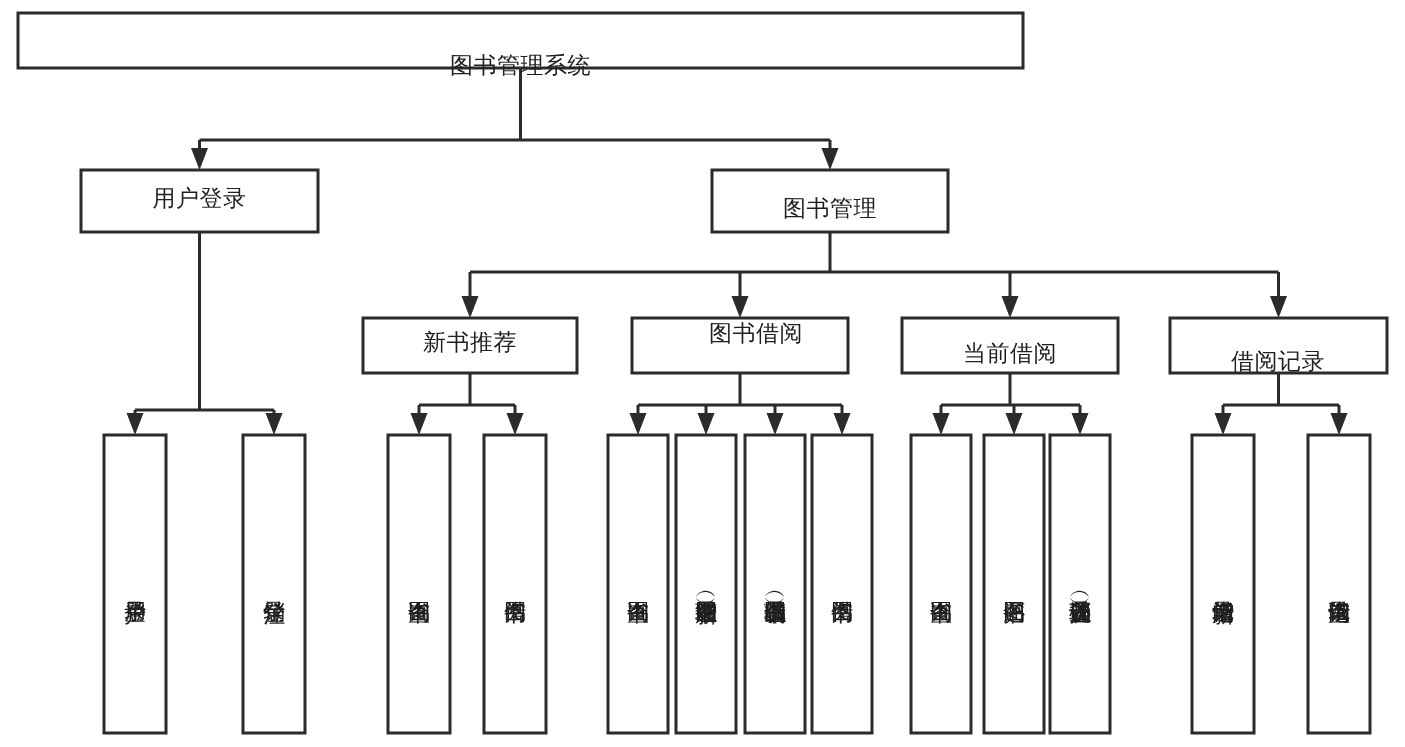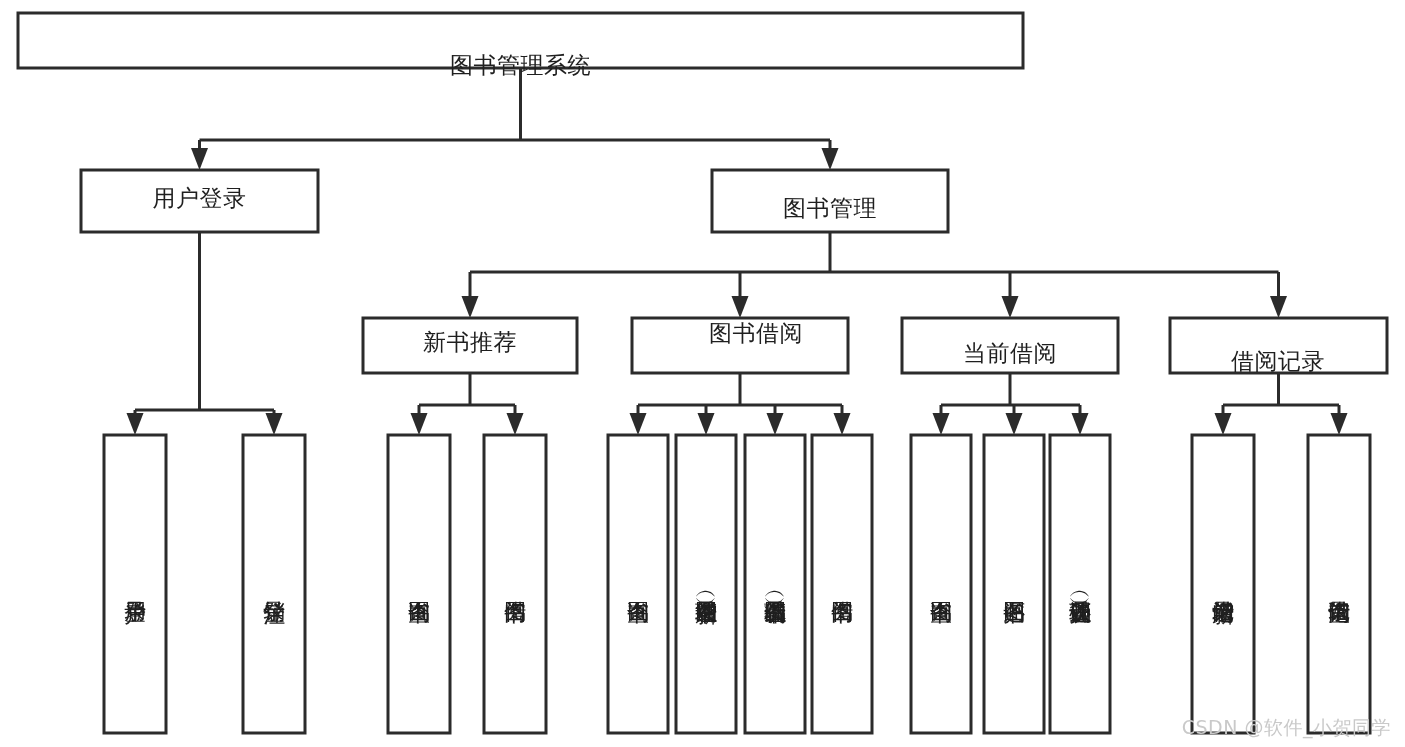--- a/index.html
+++ b/index.html
@@ -186,14 +186,13 @@
       <div class="node-label-v" style="left: 608px; top: 435px; width: 60px; height: 298px;">查询图书</div>
       <div class="node-label-v" style="left: 676px; top: 435px; width: 60px; height: 298px;">新增图书（管理员）</div>
       <div class="node-label-v" style="left: 745px; top: 435px; width: 60px; height: 298px;">编辑图书（管理员）</div>
       <div class="node-label-v" style="left: 812px; top: 435px; width: 60px; height: 298px;">借阅图书</div>
       <div class="node-label-v" style="left: 911px; top: 435px; width: 60px; height: 298px;">查询图书</div>
       <div class="node-label-v" style="left: 984px; top: 435px; width: 60px; height: 298px;">归还图书</div>
       <div class="node-label-v" style="left: 1050px; top: 435px; width: 60px; height: 298px;">确认归还（管理员）</div>
       <div class="node-label-v" style="left: 1192px; top: 435px; width: 62px; height: 298px;">新增借阅记录</div>
       <div class="node-label-v" style="left: 1308px; top: 435px; width: 62px; height: 298px;">查询借阅记录</div>
     </div>
-  <div class="watermark">CSDN @软件_小贺同学</div>
 </div>
 
 </body></html>

